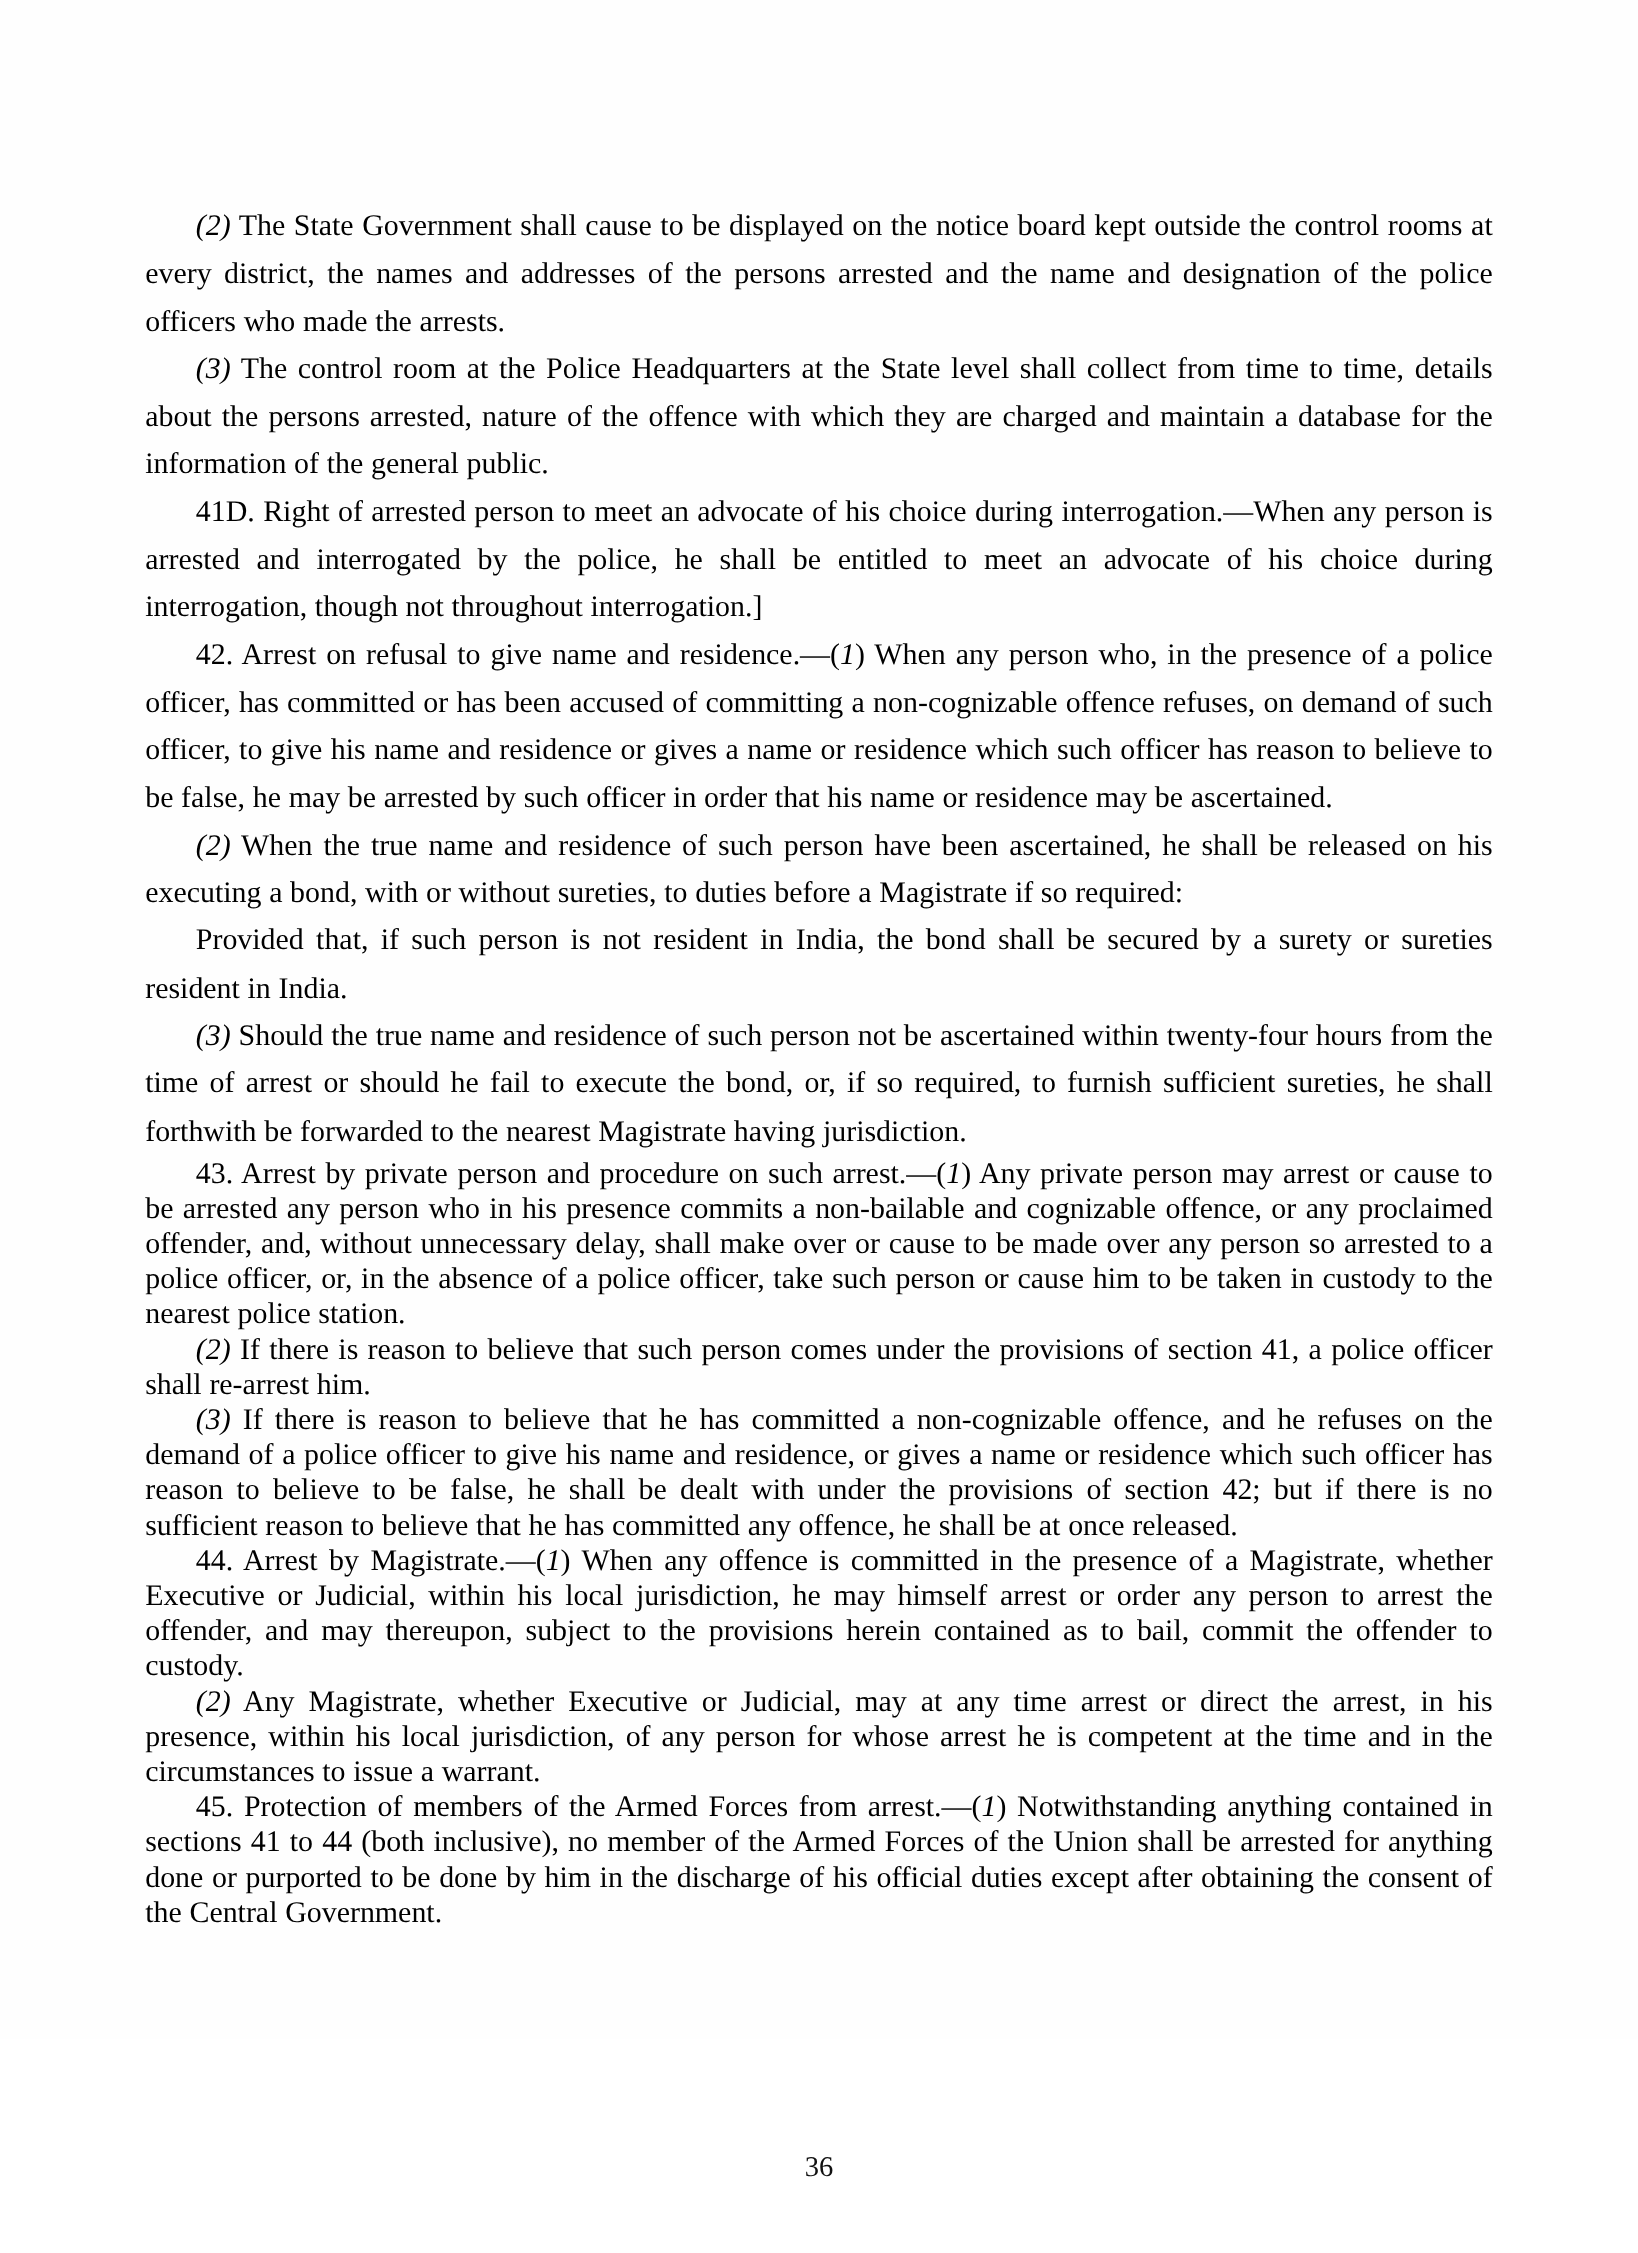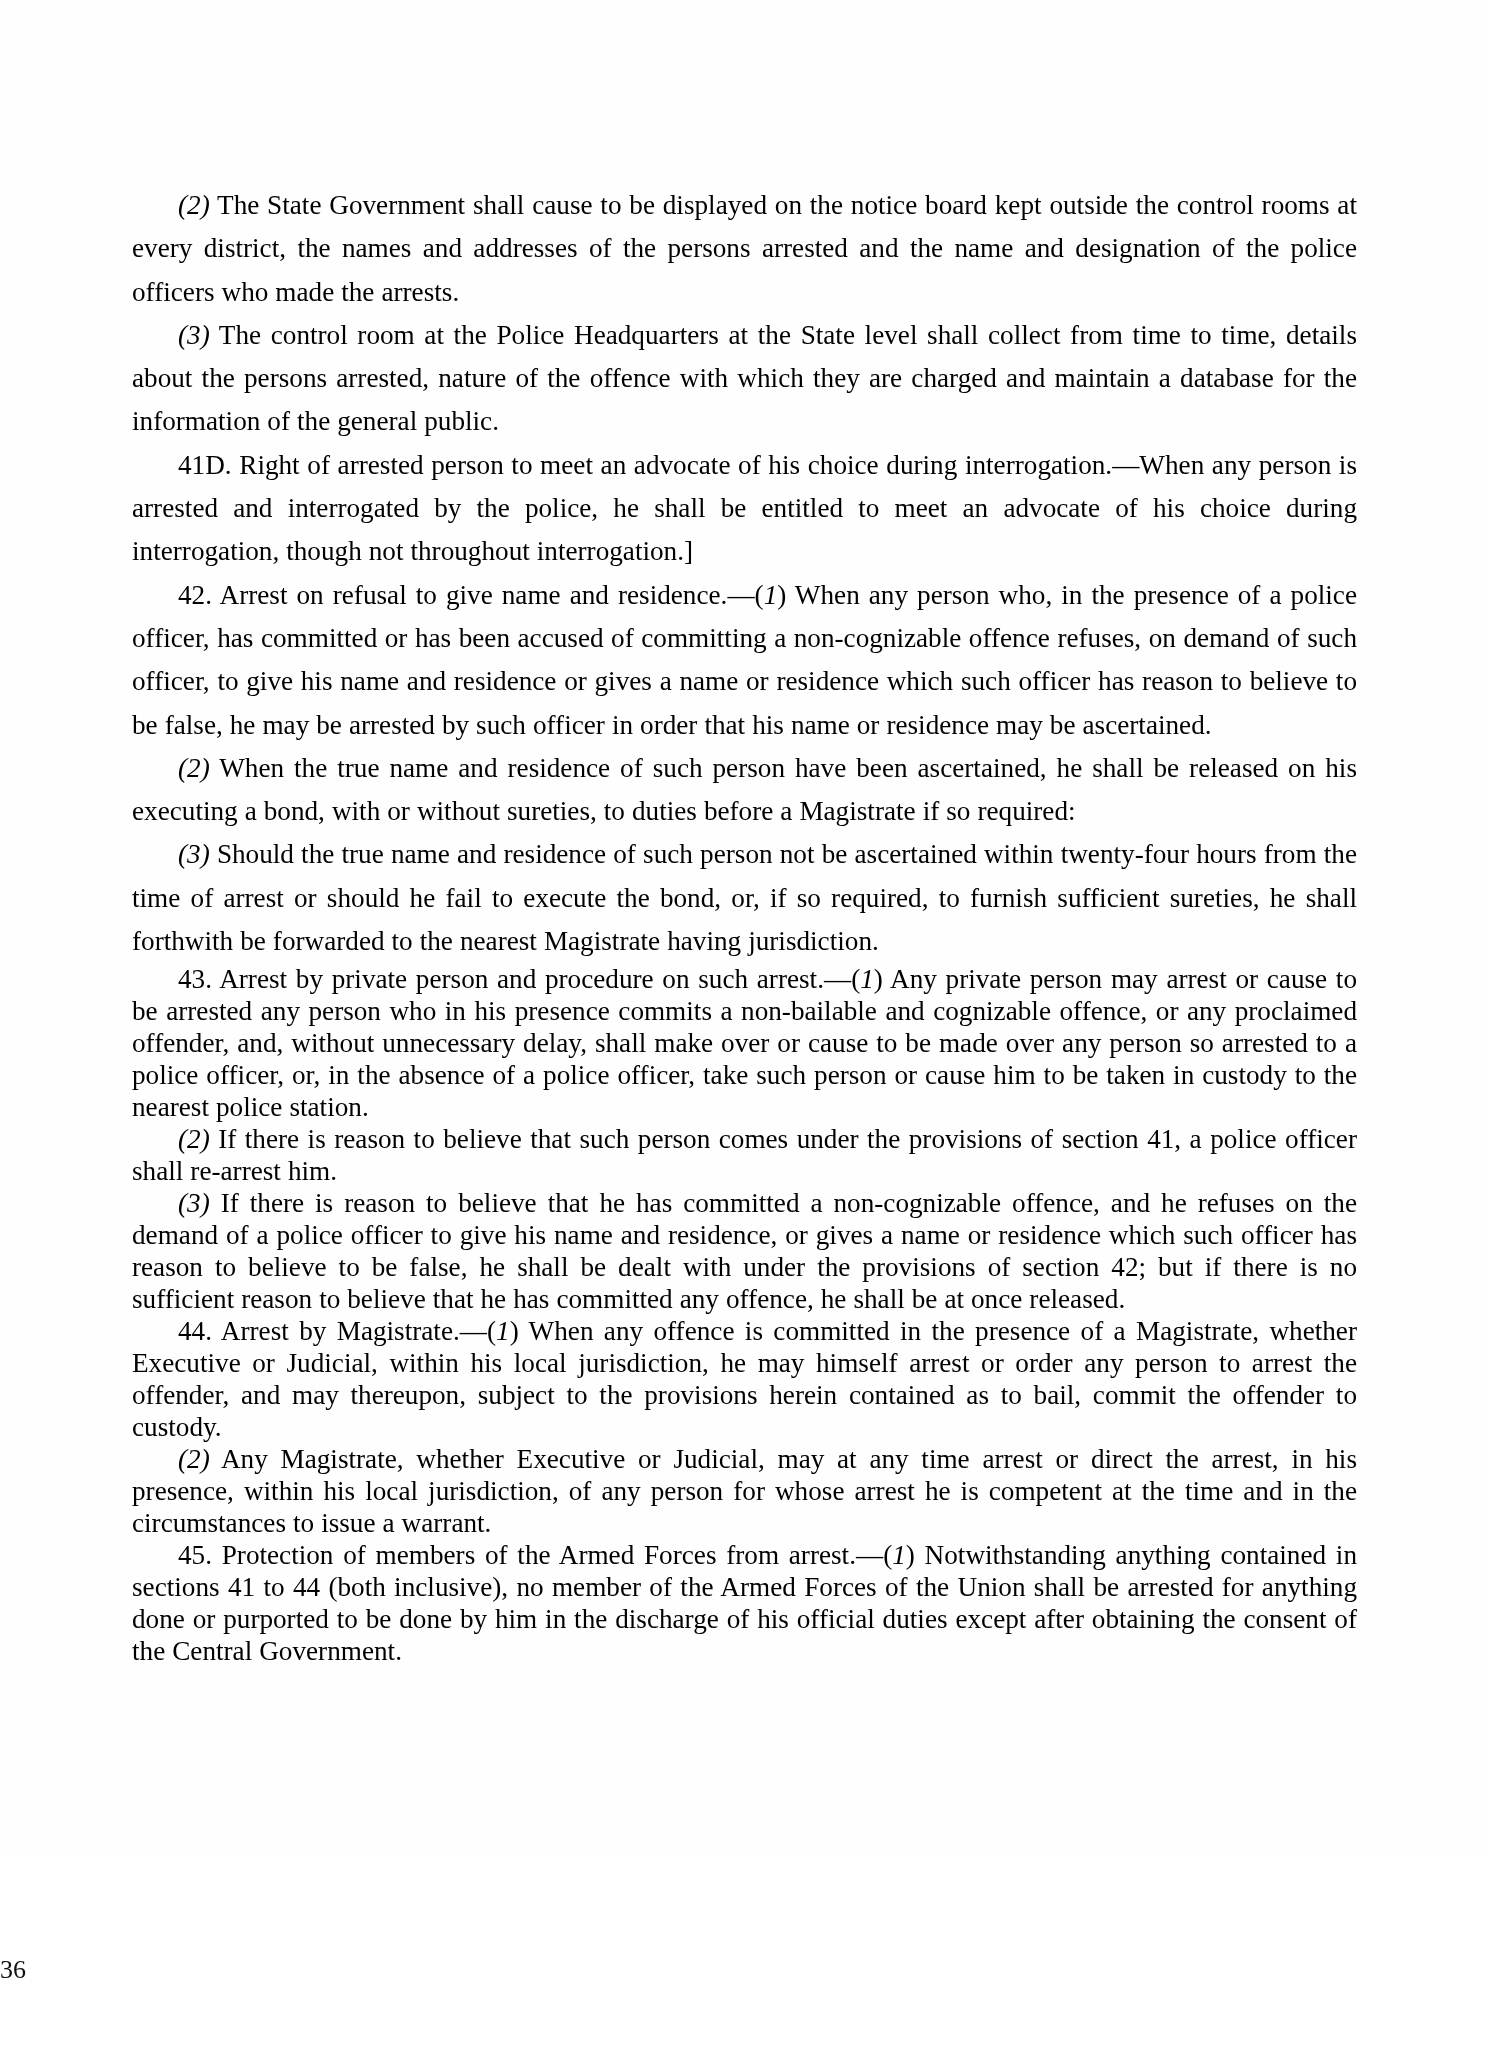--- a/index.html
+++ b/index.html
@@ -49,35 +49,37 @@
     font-weight: normal;
   }
   .sn {
     font-style: italic;
   }
   #pagenum {
     position: absolute;
     left: 0;
     top: 1955px;
     width: 1489px;
+    text-align: center;
     font-size: 26px;
     font-family: "Liberation Serif", "DejaVu Serif", serif;
     color: #111111;
   }
 </style>
 </head>
 <body>
 
 <div id="page">
   <div id="textblock">
       <p class="para"><span class="sn">(2)</span><span> The State Government shall cause to be displayed on the notice board kept outside the control rooms at every district, the names and addresses of the persons arrested and the name and designation of the police officers who made the arrests.</span></p>
       <p class="para"><span class="sn">(3)</span><span> The control room at the Police Headquarters at the State level shall collect from time to time, details about the persons arrested, nature of the offence with which they are charged and maintain a database for the information of the general public.</span></p>
       <p class="para"><span class="hd">41D. Right of arrested person to meet an advocate of his choice during interrogation.</span><span>—When any person is arrested and interrogated by the police, he shall be entitled to meet an advocate of his choice during interrogation, though not throughout interrogation.]</span></p>
       <p class="para"><span class="hd">42. Arrest on refusal to give name and residence.</span><span>—(</span><span class="sn">1</span><span>) When any person who, in the presence of a police officer, has committed or has been accused of committing a non-cognizable offence refuses, on demand of such officer, to give his name and residence or gives a name or residence which such officer has reason to believe to be false, he may be arrested by such officer in order that his name or residence may be ascertained.</span></p>
       <p class="para"><span class="sn">(2)</span><span> When the true name and residence of such person have been ascertained, he shall be released on his executing a bond, with or without sureties, to duties before a Magistrate if so required:</span></p>
+      <p class="para"><span>Provided that, if such person is not resident in India, the bond shall be secured by a surety or sureties resident in India.</span></p>
       <p class="para"><span class="sn">(3)</span><span> Should the true name and residence of such person not be ascertained within twenty-four hours from the time of arrest or should he fail to execute the bond, or, if so required, to furnish sufficient sureties, he shall forthwith be forwarded to the nearest Magistrate having jurisdiction.</span></p>
       <p class="para loose"><span class="hd">43. Arrest by private person and procedure on such arrest.</span><span>—(</span><span class="sn">1</span><span>) Any private person may arrest or cause to be arrested any person who in his presence commits a non-bailable and cognizable offence, or any proclaimed offender, and, without unnecessary delay, shall make over or cause to be made over any person so arrested to a police officer, or, in the absence of a police officer, take such person or cause him to be taken in custody to the nearest police station.</span></p>
       <p class="para loose"><span class="sn">(2)</span><span> If there is reason to believe that such person comes under the provisions of section 41, a police officer shall re-arrest him.</span></p>
       <p class="para loose"><span class="sn">(3)</span><span> If there is reason to believe that he has committed a non-cognizable offence, and he refuses on the demand of a police officer to give his name and residence, or gives a name or residence which such officer has reason to believe to be false, he shall be dealt with under the provisions of section 42; but if there is no sufficient reason to believe that he has committed any offence, he shall be at once released.</span></p>
       <p class="para loose"><span class="hd">44. Arrest by Magistrate.</span><span>—(</span><span class="sn">1</span><span>) When any offence is committed in the presence of a Magistrate, whether Executive or Judicial, within his local jurisdiction, he may himself arrest or order any person to arrest the offender, and may thereupon, subject to the provisions herein contained as to bail, commit the offender to custody.</span></p>
       <p class="para loose"><span class="sn">(2)</span><span> Any Magistrate, whether Executive or Judicial, may at any time arrest or direct the arrest, in his presence, within his local jurisdiction, of any person for whose arrest he is competent at the time and in the circumstances to issue a warrant.</span></p>
       <p class="para loose"><span class="hd">45. Protection of members of the Armed Forces from arrest.</span><span>—(</span><span class="sn">1</span><span>) Notwithstanding anything contained in sections 41 to 44 (both inclusive), no member of the Armed Forces of the Union shall be arrested for anything done or purported to be done by him in the discharge of his official duties except after obtaining the consent of the Central Government.</span></p>
       <p class="para loose"></p>
     </div>
   <div id="pagenum">36</div>

